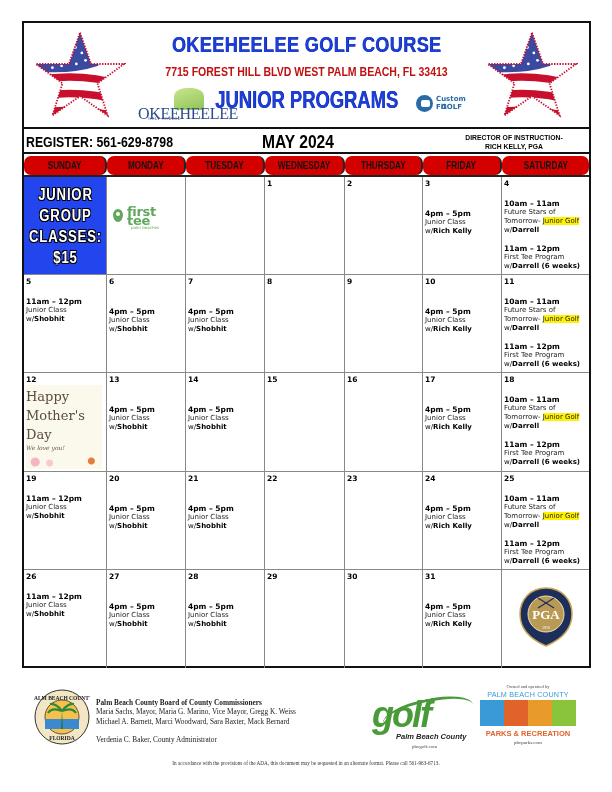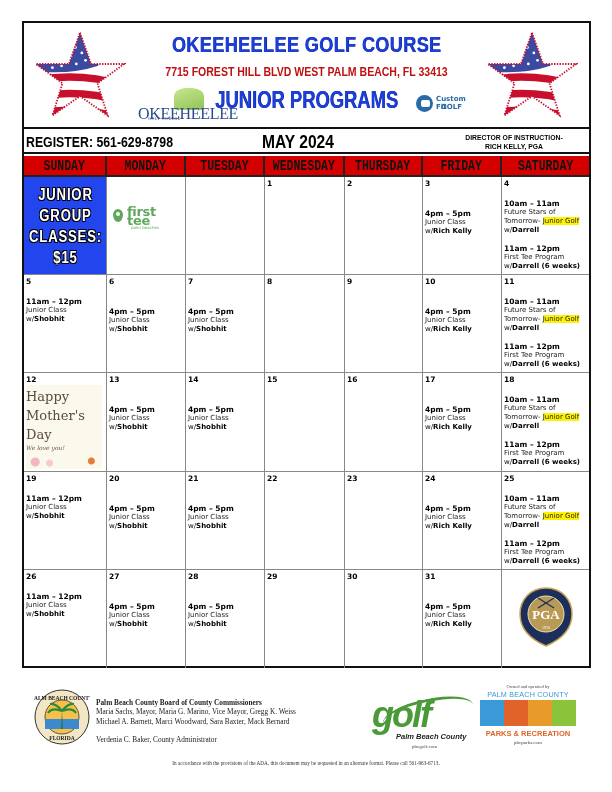--- a/index.html
+++ b/index.html
@@ -27,21 +27,21 @@
   .logo-custom .t2 { position: absolute; left: 25px; top: 10px; font-size: 7px; color: #2a6aa8; font-weight: bold; }
 
   
   .reg-band { position: absolute; left: 0; top: 108px; width: 565px; height: 23px; border-bottom: 2px solid #111; }
   .register { position: absolute; left: 2px; top: 2px; font-family: "Liberation Sans", sans-serif; font-weight: 900; font-size: 15px; transform: scaleX(0.82); transform-origin: left; }
   .month { position: absolute; left: 238px; top: 0px; font-family: "Liberation Sans", sans-serif; font-weight: 900; font-size: 19px; transform: scaleX(0.82); transform-origin: left; }
   .director { position: absolute; left: 420px; top: 2px; width: 140px; text-align: center; font-family: "Liberation Sans", sans-serif; font-weight: 900; font-size: 8px; line-height: 9px; transform: scaleX(0.85); }
 
   
   .days { position: absolute; left: 0; top: 133px; width: 565px; height: 19px; display: grid; grid-template-columns: 83px 79px 79px 80px 78px 79px 87px; }
-  .day { background: #d40000; border-right: 2px solid #222; display: flex; align-items: center; justify-content: center; font-family: Liberation Mono, monospace; font-weight: 900; font-size: 14px; color: #111; }
+  .day { background: #d40000; border-right: 2px solid #222; display: flex; align-items: center; justify-content: center; font-family: Liberation Sans, sans-serif; font-weight: 900; font-size: 10px; color: #111; border-radius: 7px; }
   .day span { transform: scaleX(0.82); display: inline-block; }
   .day:last-child { border-right: none; }
 
   
   .grid { position: absolute; left: 0; top: 152px; width: 565px; height: 491px; display: grid; grid-template-columns: 83px 79px 79px 80px 78px 79px 87px; grid-template-rows: 98px 98px 99px 98px 98px; border-top: 2px solid #222; }
   .cell { border-right: 1px solid #888; border-bottom: 1px solid #888; position: relative; padding: 2px 1px 0 2px; font-family: "DejaVu Sans", sans-serif; font-size: 7px; line-height: 9px; overflow: hidden; }
   .cell:nth-child(7n) { border-right: none; }
   .row-last .cell, .cell.last-row { border-bottom: none; }
   .dnum { font-weight: bold; font-size: 7.5px; display: block; height: 10px; }
   .ev { display: block; }

